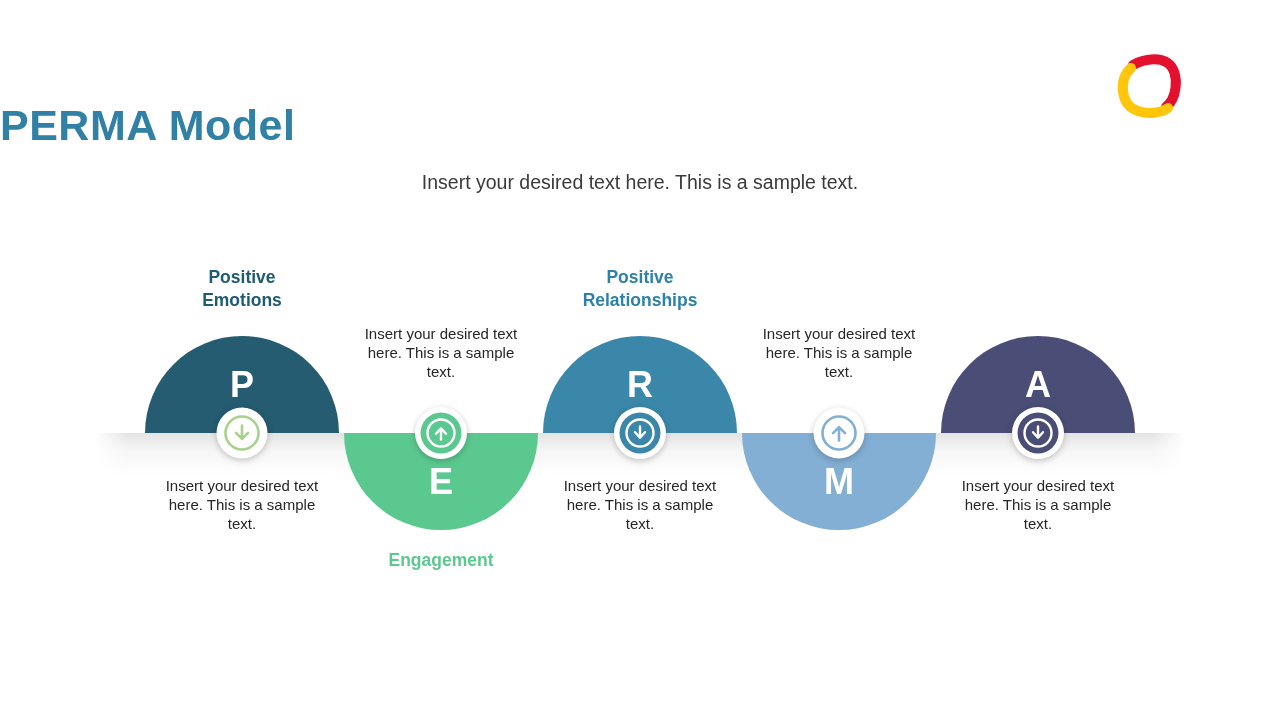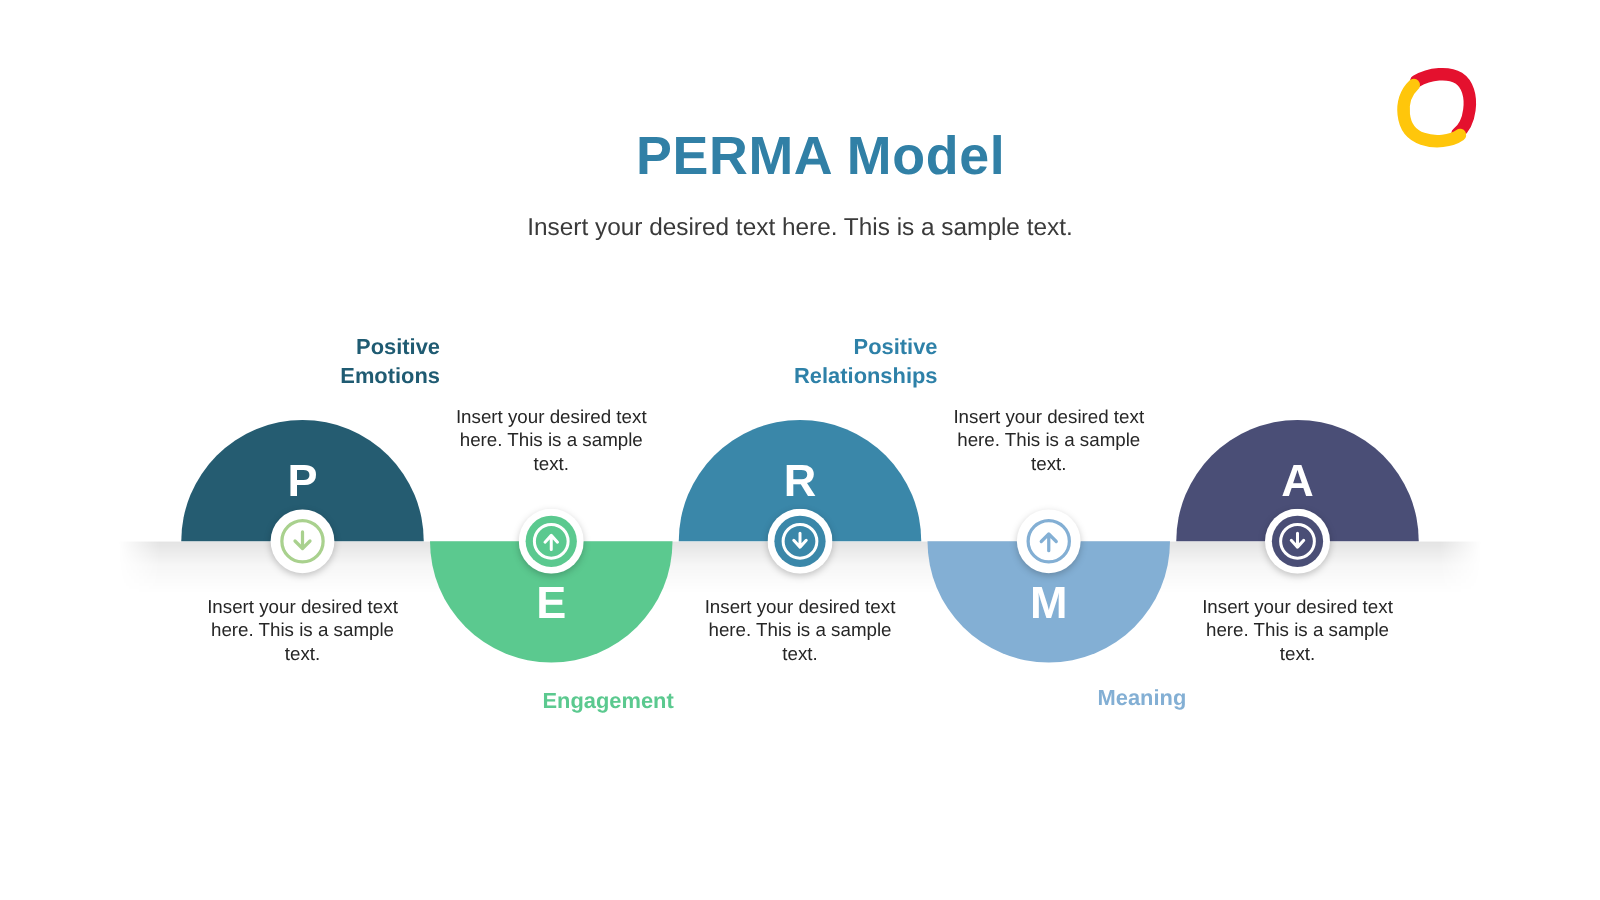--- a/index.html
+++ b/index.html
@@ -2,22 +2,22 @@
 <html><head>
 <meta charset="utf-8">
 <style>
   html,body{margin:0;padding:0;background:#ffffff;}
   .slide{
     position:relative;width:1280px;height:720px;overflow:hidden;background:#ffffff;
     font-family:"Liberation Sans", sans-serif;
   }
   .abs{position:absolute;}
   .title{
-    left:0;right:0;top:101px;text-align:center;
-    font-size:43px;font-weight:700;letter-spacing:0.5px;margin-left:33px;
+    left:0;right:0;top:101px;
+    font-size:43px;font-weight:700;letter-spacing:0.5px;
   }
   .subtitle{
     left:0;right:0;top:171px;text-align:center;
     font-size:19.5px;color:#3a3a3a;
   }
   .logo{left:1112px;top:50px;width:76px;height:72px;}
   .shelf{
     left:95px;top:433px;width:1090px;height:42px;z-index:1;
     background:linear-gradient(to bottom, rgba(0,0,0,0.11), rgba(0,0,0,0.035) 45%, rgba(0,0,0,0) 100%);
     -webkit-mask-image:linear-gradient(to right, transparent 0, #000 3%, #000 97%, transparent 100%);
@@ -26,21 +26,21 @@
   .semi{
     width:194px;height:97px;z-index:2;
     display:flex;align-items:center;justify-content:center;
   }
   .semi-top{border-radius:97px 97px 0 0;}
   .semi-bottom{border-radius:0 0 97px 97px;}
   .letter{
     color:#ffffff;font-size:36px;font-weight:700;line-height:1;
   }
   .item-label{
-    width:220px;text-align:right;font-size:17.5px;font-weight:700;
+    width:220px;text-align:center;font-size:17.5px;font-weight:700;
     line-height:23px;white-space:pre-line;z-index:4;
   }
   .label-top{height:56px;display:flex;flex-direction:column;justify-content:flex-end;}
   .item-body{
     width:160px;text-align:center;font-size:15px;line-height:19px;
     color:#262626;z-index:4;
   }
   .icon{width:52px;height:52px;z-index:3;}
   .icon svg{display:block;filter:drop-shadow(0 2px 3px rgba(0,0,0,0.22));}
 </style>
@@ -80,21 +80,21 @@
     <span class="letter">E</span>
   </div>
   <div class="abs icon" style="left: 415px; top: 407px; color: rgb(91, 201, 143);">
     <svg viewBox="0 0 52 52" width="52" height="52">
       <circle cx="26" cy="26" r="26" fill="#fff"></circle>
       <circle cx="26" cy="26" r="20.5" fill="currentColor"></circle>
       <circle cx="26" cy="26" r="13.5" fill="none" stroke="#fff" stroke-width="2.4"></circle>
       <path d="M26 32.5 V22.5 M21 26.8 L26 21.3 L31 26.8" fill="none" stroke="#fff" stroke-width="2.4" stroke-linecap="round" stroke-linejoin="round"></path>
     </svg>
   </div>
-  <div class="abs item-label" style="left: 319px; top: 549px; color: rgb(91, 201, 143);">Engagement</div>
+  <div class="abs item-label" style="left: 331px; top: 549px; color: rgb(91, 201, 143);">Engagement</div>
 
   <div class="abs item-label label-top" style="left: 530px; top: 256px; color: rgb(46, 129, 168);">Positive
 Relationships</div>
   <div class="abs semi semi-top" style="left: 543px; top: 336px; background-color: rgb(58, 135, 169);">
     <span class="letter">R</span>
   </div>
   <div class="abs icon" style="left: 614px; top: 407px; color: rgb(58, 135, 169);">
     <svg viewBox="0 0 52 52" width="52" height="52">
       <circle cx="26" cy="26" r="26" fill="#fff"></circle>
       <circle cx="26" cy="26" r="20.5" fill="currentColor"></circle>
@@ -108,21 +108,20 @@
   <div class="abs semi semi-bottom" style="left: 742px; top: 433px; background-color: rgb(131, 175, 212);">
     <span class="letter">M</span>
   </div>
   <div class="abs icon" style="left: 813px; top: 407px; color: rgb(131, 175, 212);">
     <svg viewBox="0 0 52 52" width="52" height="52">
       <circle cx="26" cy="26" r="25.5" fill="#fff"></circle>
       <circle cx="26" cy="26" r="16.5" fill="none" stroke="currentColor" stroke-width="2.6"></circle>
       <path d="M26 33.5 V22.5 M20 26.2 L26 20.2 L32 26.2" fill="none" stroke="currentColor" stroke-width="2.6" stroke-linecap="round" stroke-linejoin="round"></path>
     </svg>
   </div>
-  <div class="abs item-label" style="left: 729px; top: 547px; color: rgb(131, 175, 212);">Meaning</div>
 
   <div class="abs semi semi-top" style="left: 941px; top: 336px; background-color: rgb(74, 78, 118);">
     <span class="letter">A</span>
   </div>
   <div class="abs icon" style="left: 1012px; top: 407px; color: rgb(74, 78, 118);">
     <svg viewBox="0 0 52 52" width="52" height="52">
       <circle cx="26" cy="26" r="26" fill="#fff"></circle>
       <circle cx="26" cy="26" r="20.5" fill="currentColor"></circle>
       <circle cx="26" cy="26" r="13.5" fill="none" stroke="#fff" stroke-width="2.4"></circle>
       <path d="M26 19.5 V29.5 M21 25.2 L26 30.7 L31 25.2" fill="none" stroke="#fff" stroke-width="2.4" stroke-linecap="round" stroke-linejoin="round"></path>

